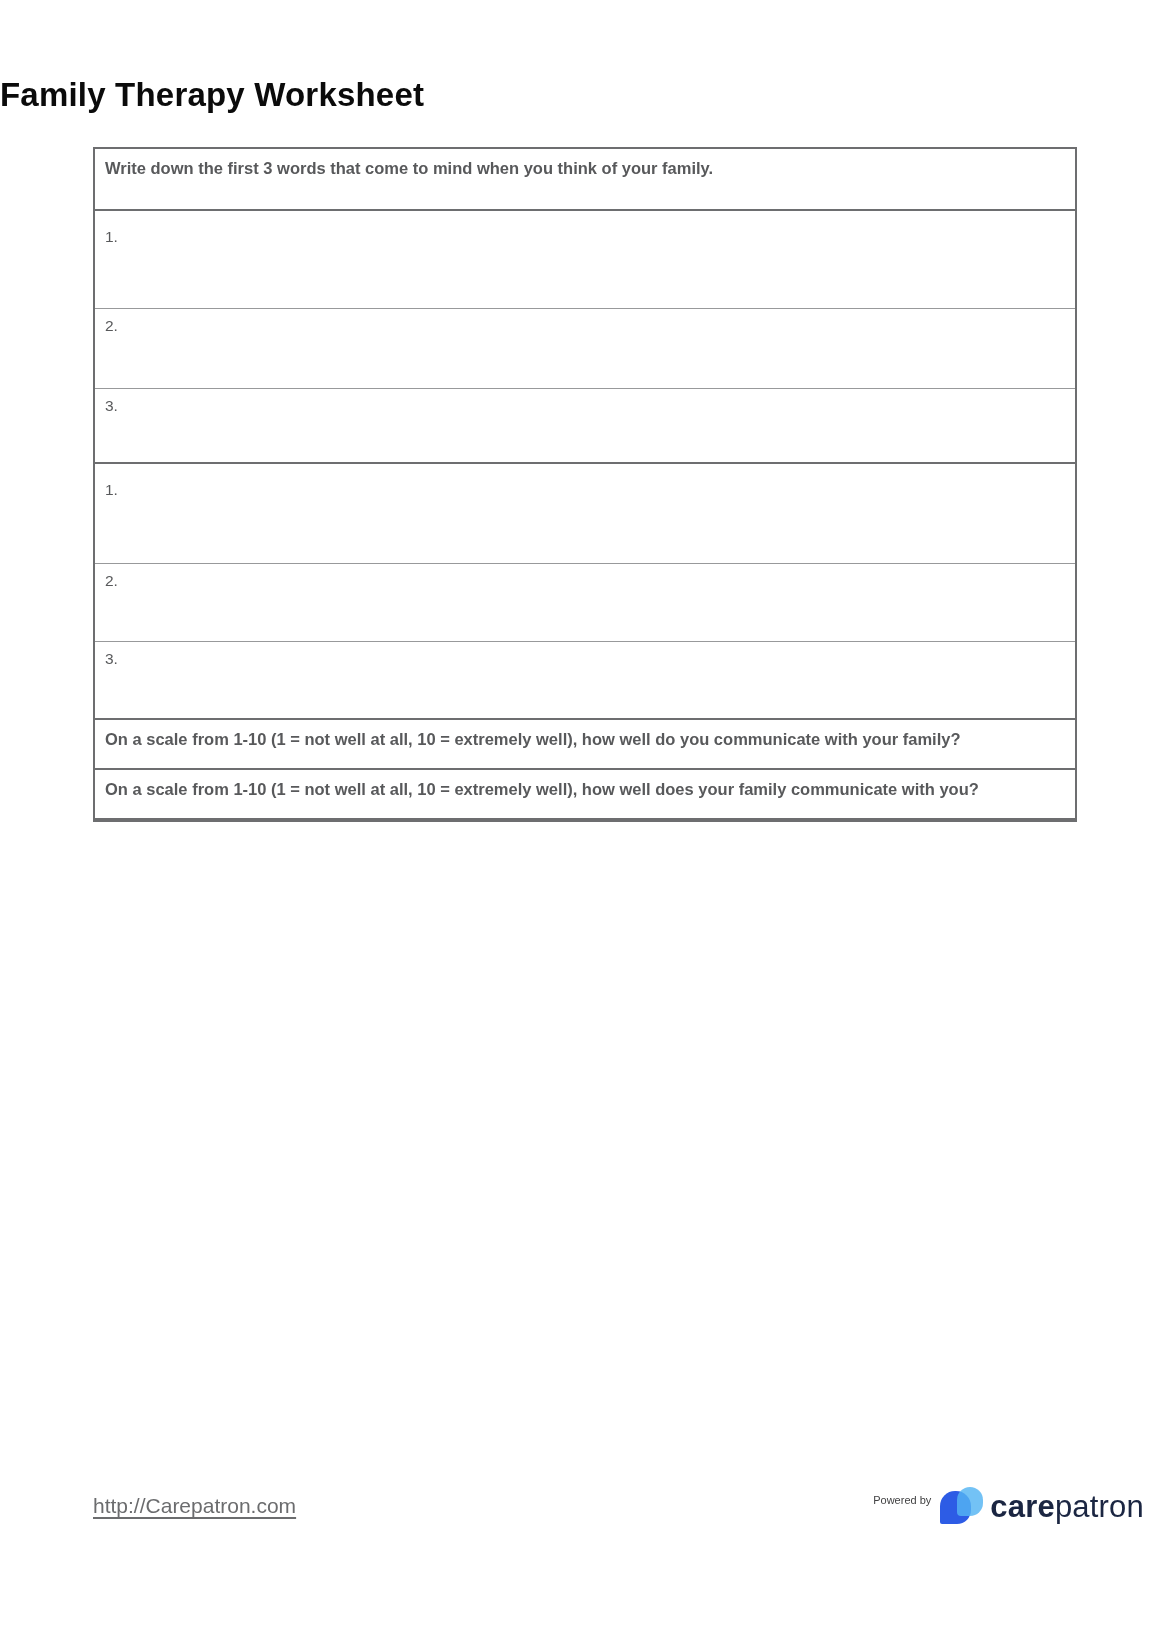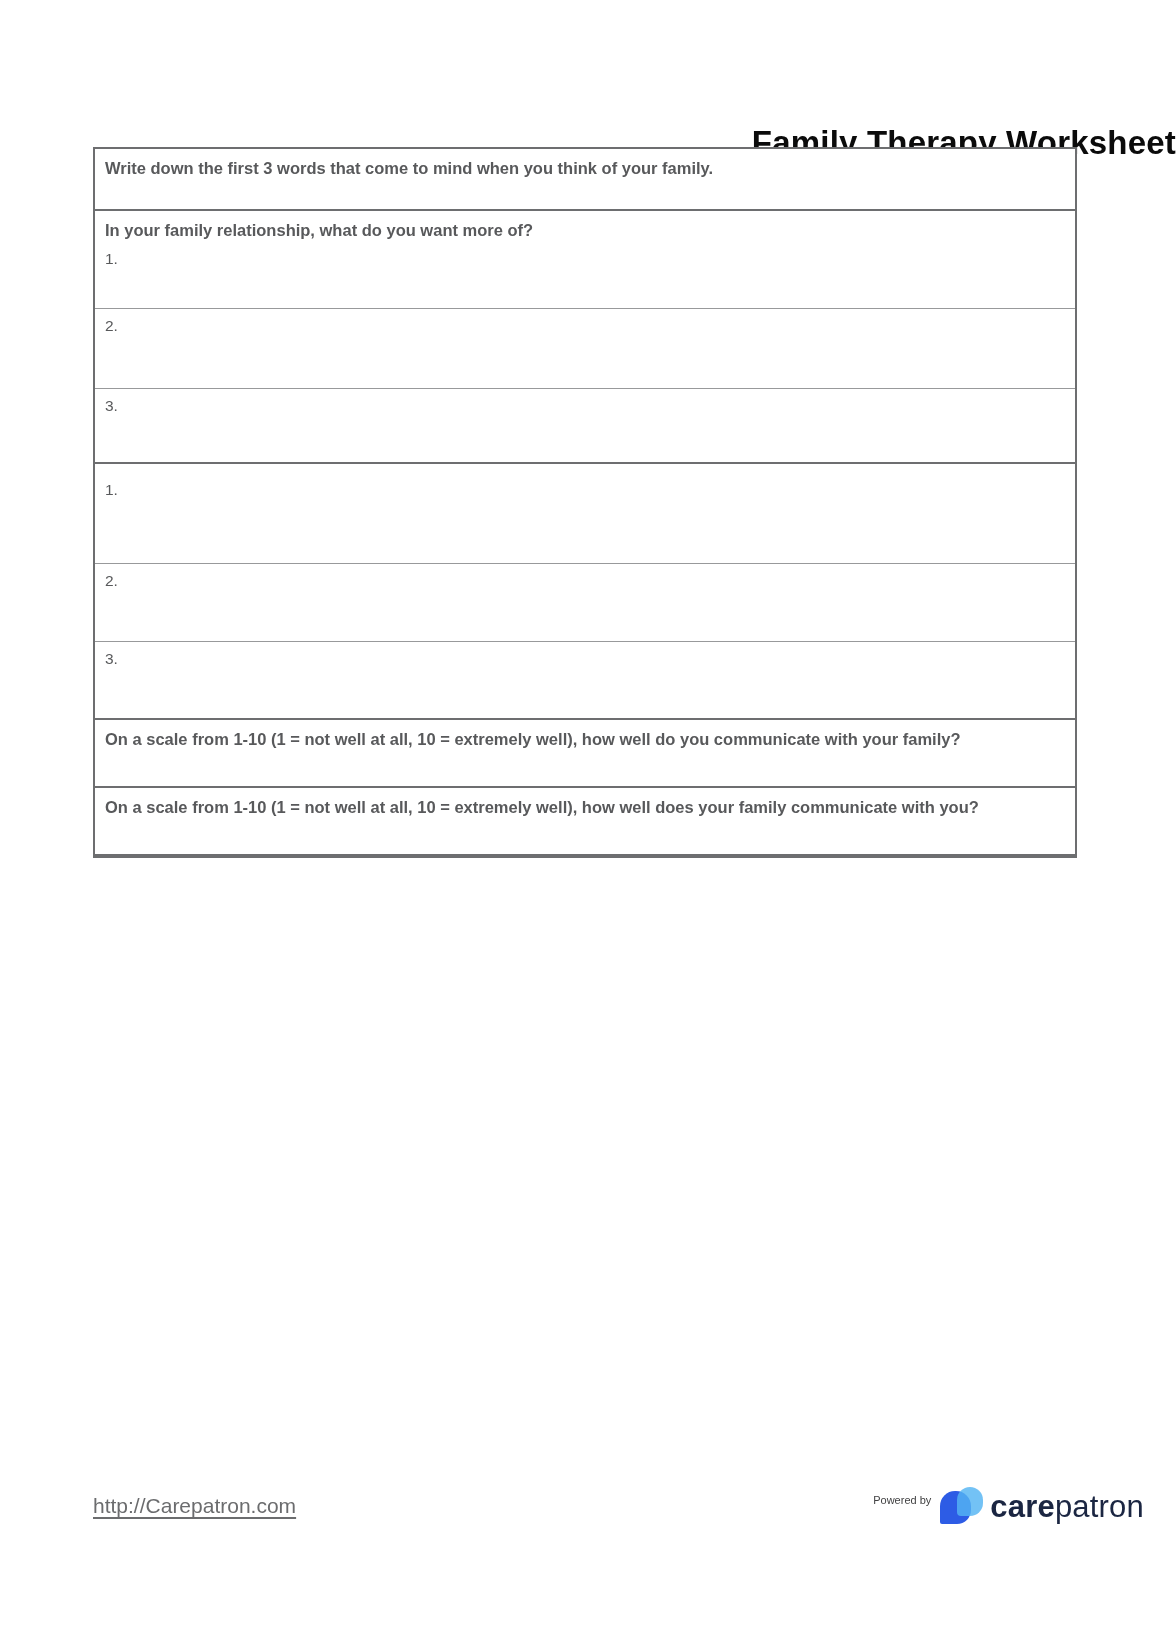--- a/index.html
+++ b/index.html
@@ -9,26 +9,25 @@
     height: 1630px;
     position: relative;
     font-family: "Liberation Sans", "DejaVu Sans", sans-serif;
     overflow: hidden;
   }
   .page-title {
     position: absolute;
     top: 76px;
     left: 0;
     width: 100%;
-    text-align: right;
+    text-align: left;
     font-size: 33px;
     font-weight: 700;
     color: #0b0b0b;
     letter-spacing: 0.2px;
-    margin-top: 48px;
   }
   .worksheet-table {
     position: absolute;
     top: 147px;
     left: 93px;
     width: 984px;
     border: 2px solid #6d6e70;
     background: #c4b5fd;
   }
   .row {
@@ -50,21 +49,21 @@
     color: #58595b;
     line-height: 1.2;
   }
   .row .num-below { margin-top: 9px; }
   .h-q1        { height: 62px; }
   .h-section   { height: 98px; }
   .h-section2  { height: 100px; }
   .h-num-a     { height: 80px; }
   .h-num-b     { height: 75px; }
   .h-num-c     { height: 78px; }
-  .h-scale     { height: 68px; }
+  .h-scale     { height: 50px; }
   .h-reflect   { height: 632px; }
   .reflect-text { max-width: 922px; }
 
   .footer-link {
     position: absolute;
     left: 93px;
     top: 1494px;
     font-size: 21px;
     color: #6b6c6e;
     text-decoration: underline;
@@ -124,21 +123,20 @@
 
 <h1 class="page-title">Family Therapy Worksheet</h1>
 
 <div class="worksheet-table">
 
   <div class="row sep-thick h-q1">
     <div class="q-text">Write down the first 3 words that come to mind when you think of your family.</div>
   </div>
 
   <div class="row sep-thin h-section">
-    <div class="q-text">In your family relationship, what do you want more of?</div>
     <div class="num-label num-below">1.</div>
   </div>
   <div class="row sep-thin h-num-a">
     <div class="num-label">2.</div>
   </div>
   <div class="row sep-thick h-num-b">
     <div class="num-label">3.</div>
   </div>
 
   <div class="row sep-thin h-section2">

